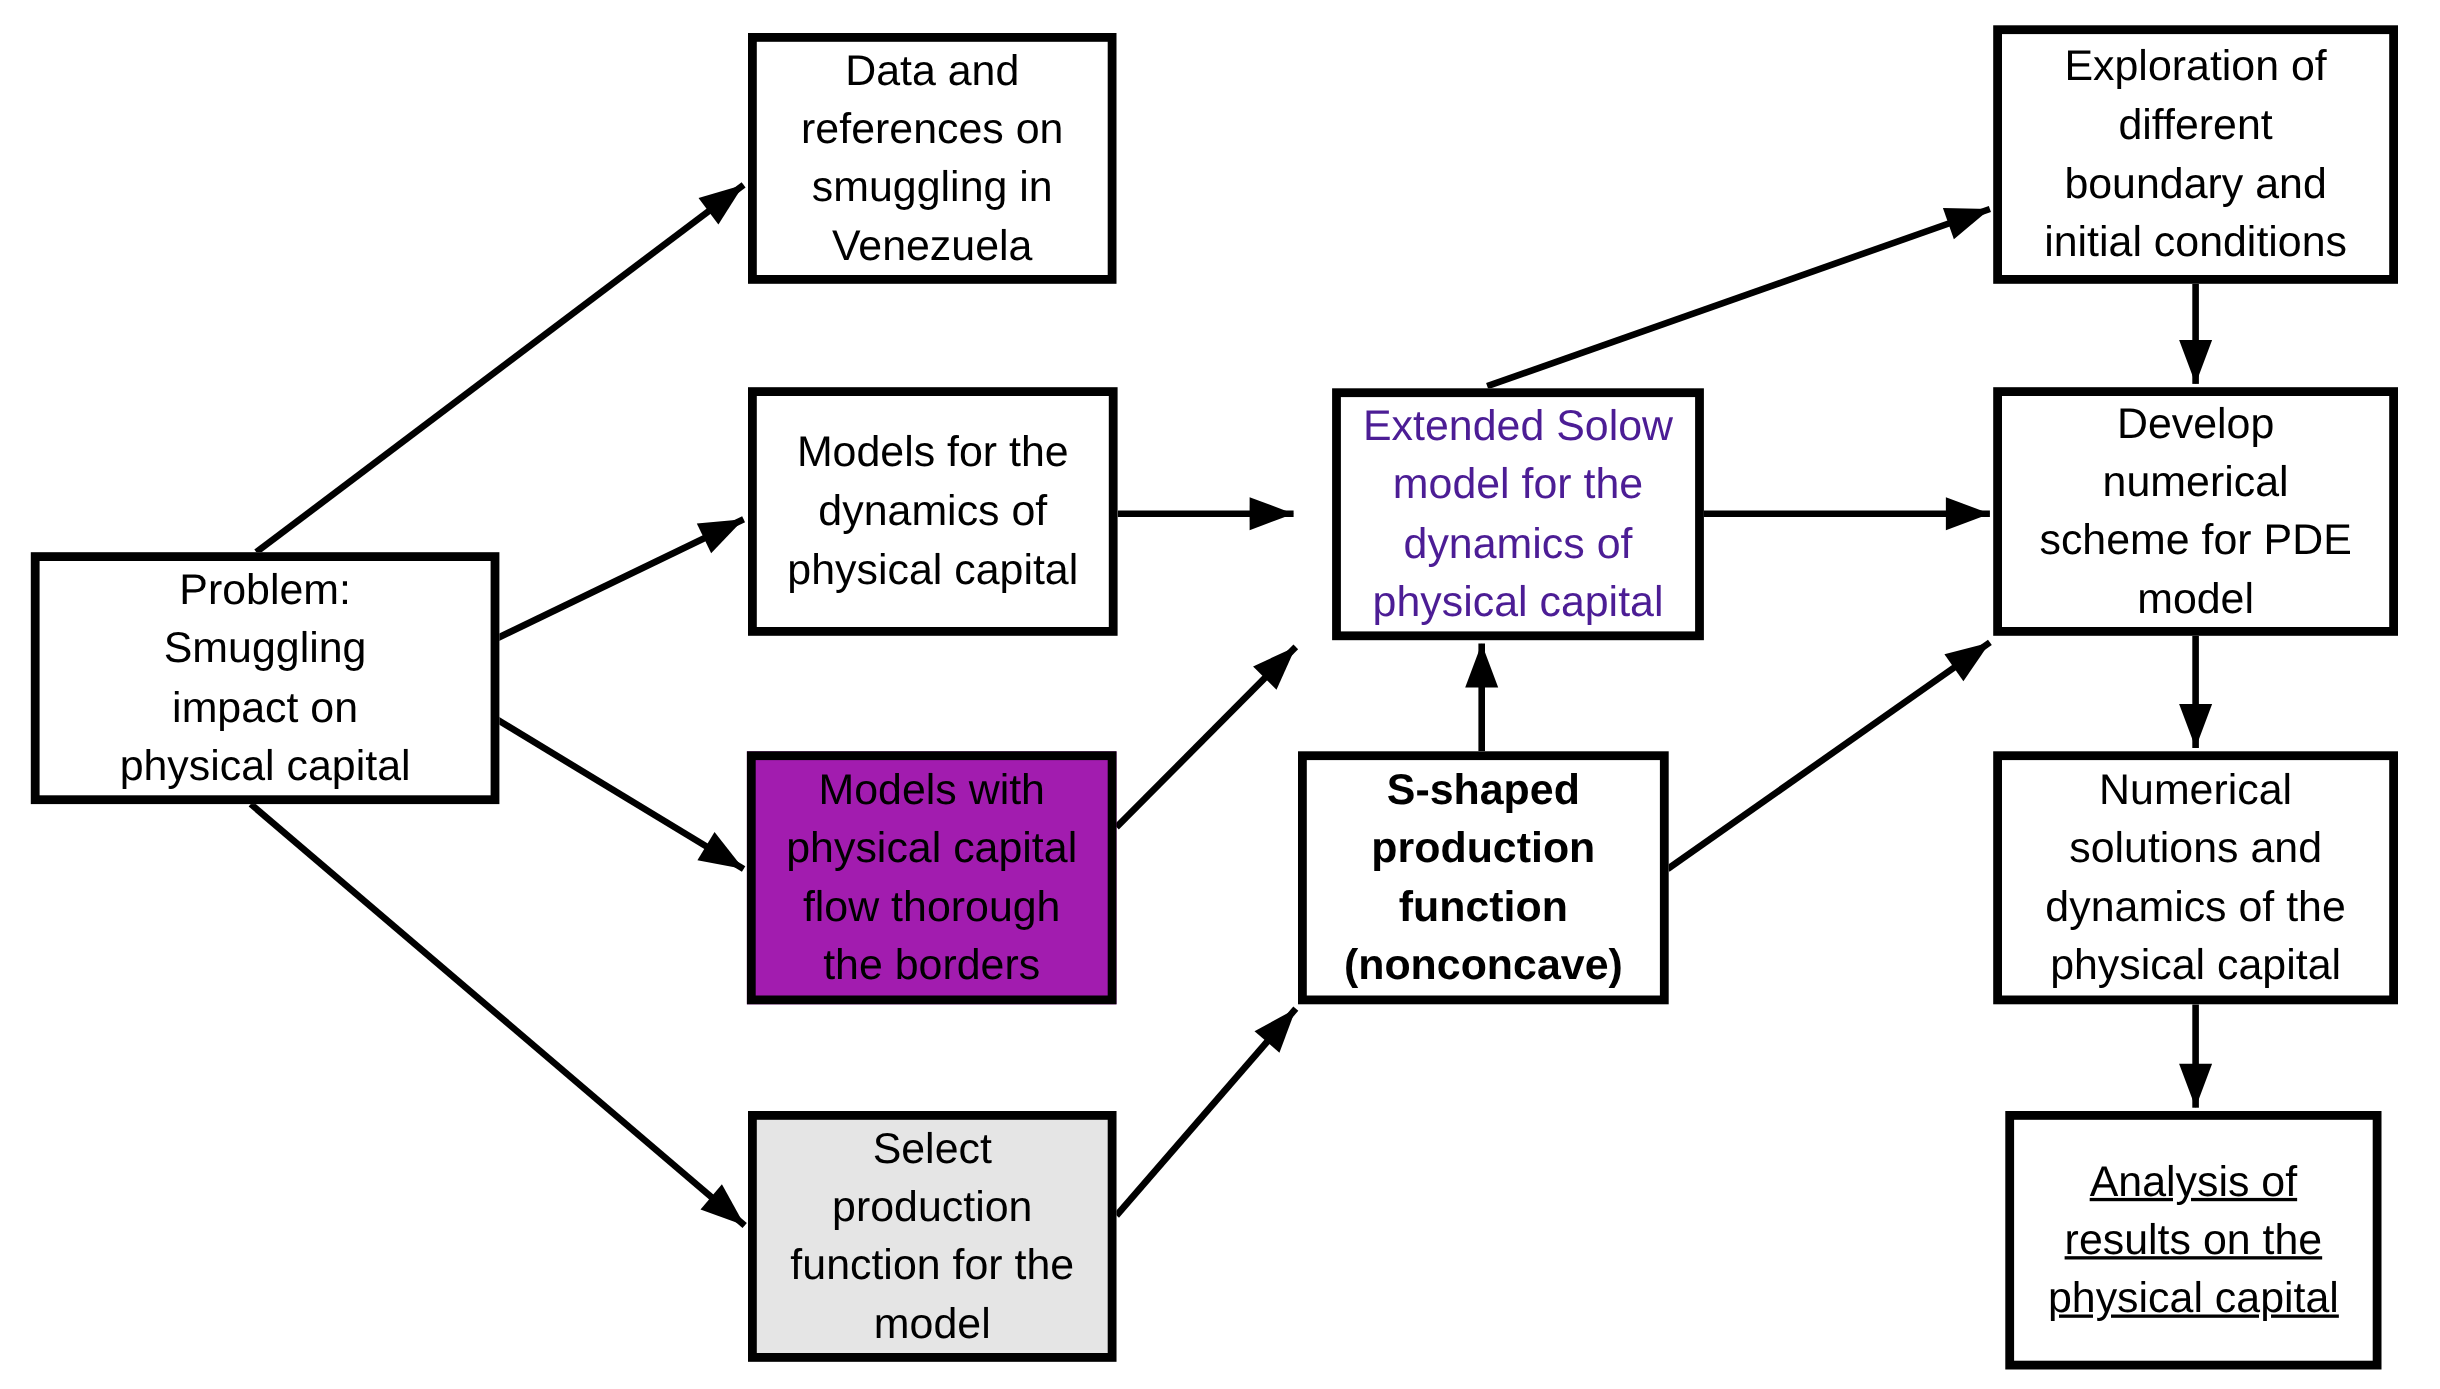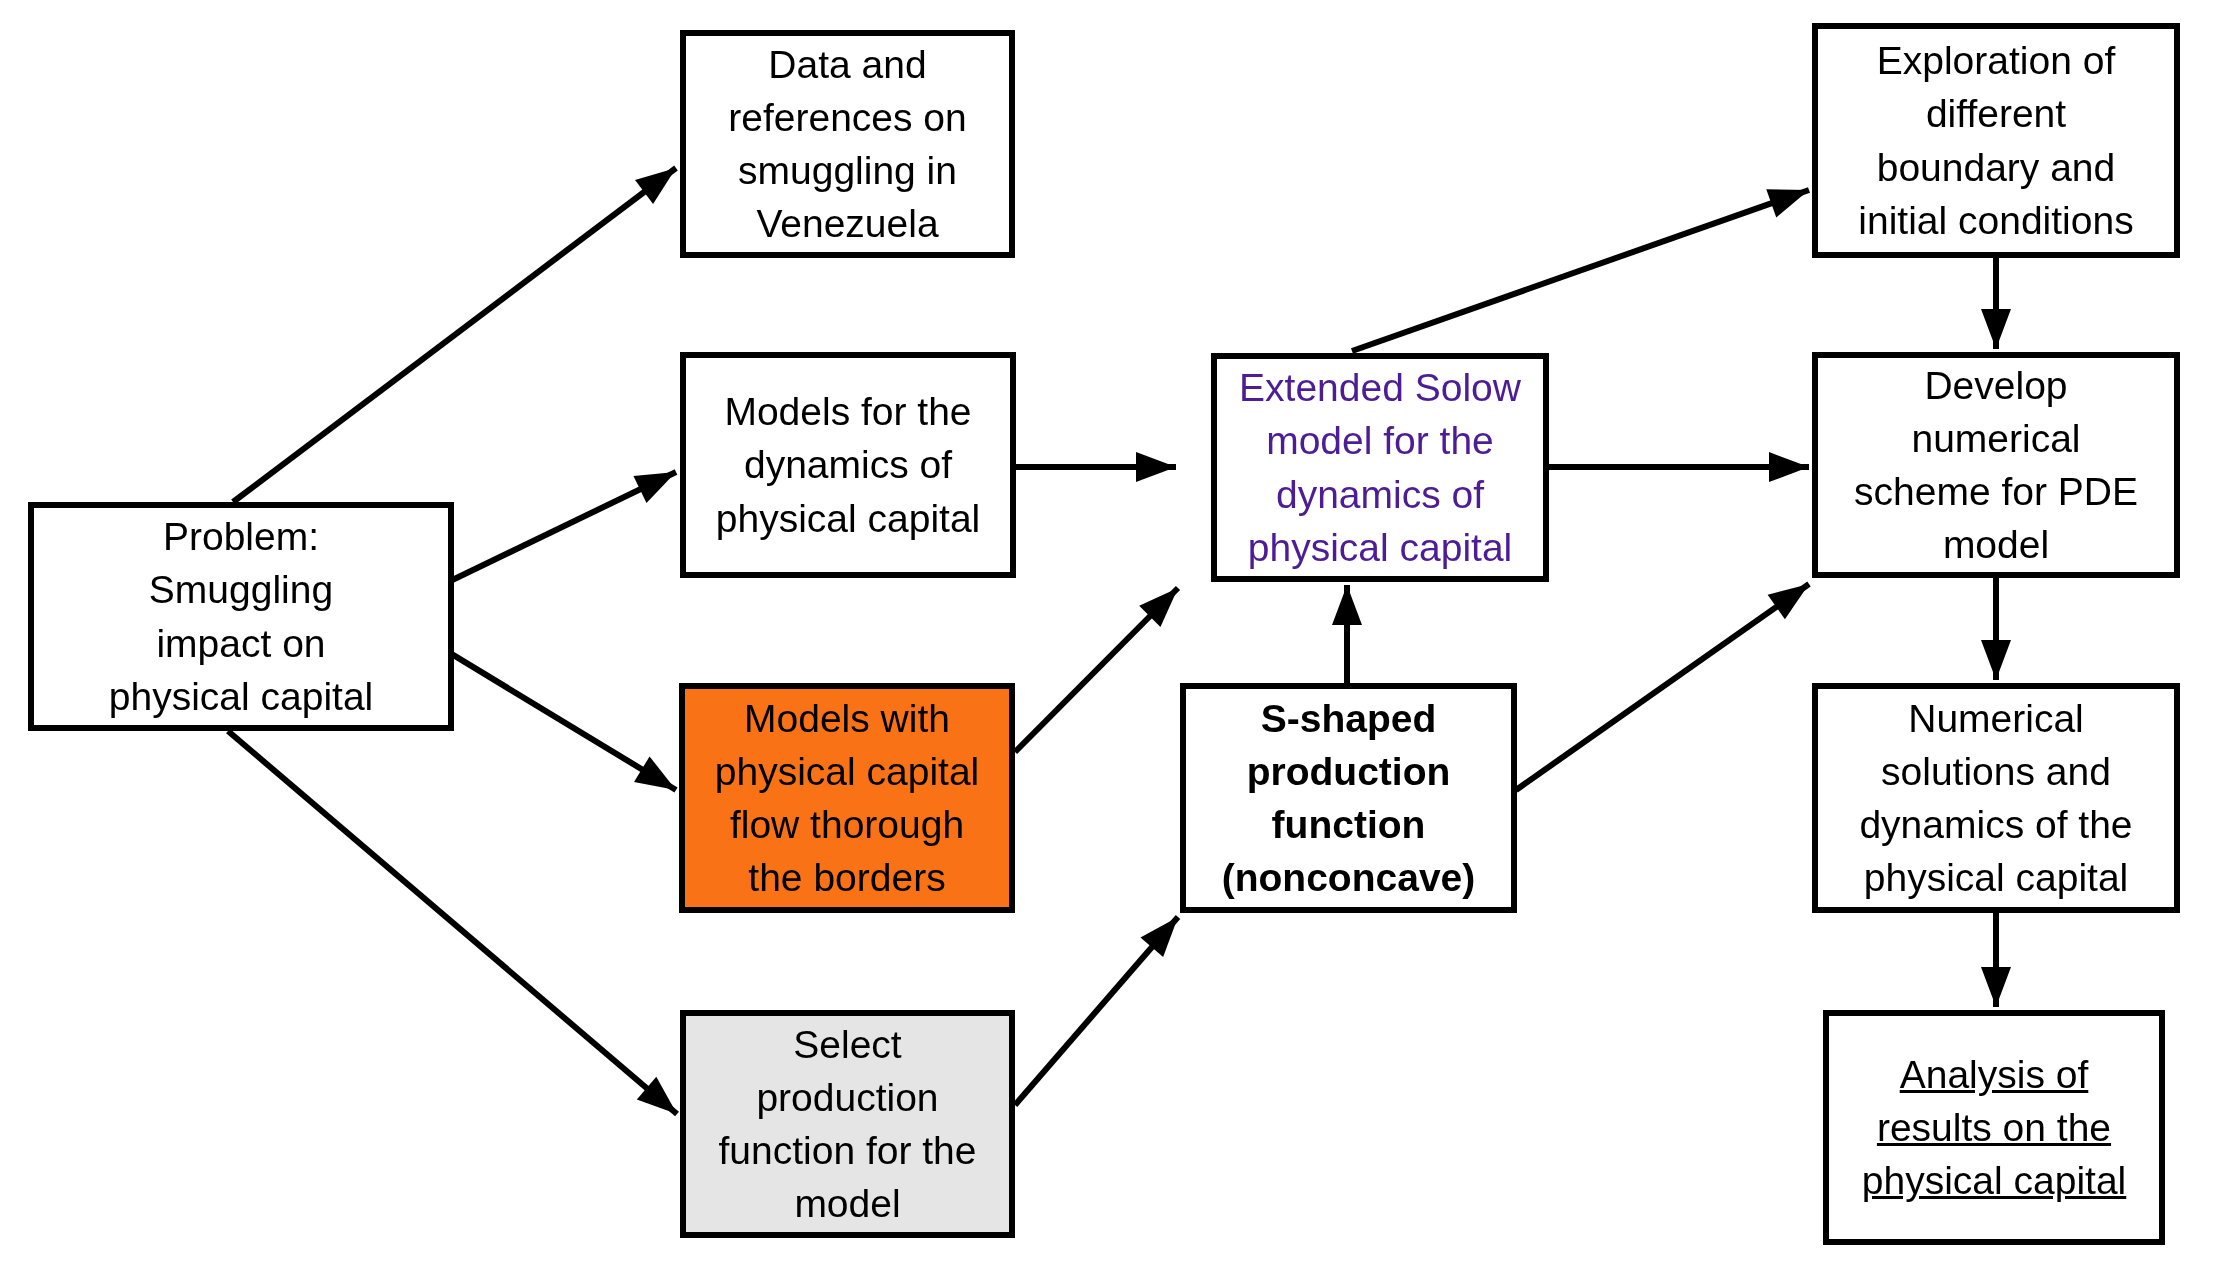--- a/index.html
+++ b/index.html
@@ -18,21 +18,21 @@
   #edge-layer {
     position: absolute;
     left: 0;
     top: 0;
     width: 2218px;
     height: 1263px;
   }
   .node {
     position: absolute;
     box-sizing: border-box;
-    border: 6px solid #701a75;
+    border: 8px solid #701a75;
     background: #ffffff;
     display: flex;
     align-items: center;
     justify-content: center;
     text-align: center;
     white-space: pre-line;
     font-size: 39px;
     line-height: 1.36;
     color: #000000;
     padding: 4px 8px;
@@ -74,21 +74,21 @@
 Smuggling
 impact on
 physical capital</span></div>
       <div class="node" style="left: 680px; top: 30px; width: 335px; height: 228px; border-color: rgb(0, 0, 0); background: rgb(255, 255, 255); color: rgb(0, 0, 0);"><span>Data and
 references on
 smuggling in
 Venezuela</span></div>
       <div class="node" style="left: 680px; top: 352px; width: 336px; height: 226px; border-color: rgb(0, 0, 0); background: rgb(255, 255, 255); color: rgb(0, 0, 0);"><span>Models for the
 dynamics of
 physical capital</span></div>
-      <div class="node" style="left: 679px; top: 683px; width: 336px; height: 230px; border-color: rgb(0, 0, 0); background: #f97316; color: rgb(0, 0, 0);"><span>Models with
+      <div class="node" style="left: 679px; top: 683px; width: 336px; height: 230px; border-color: rgb(0, 0, 0); background: #a21caf; color: rgb(0, 0, 0);"><span>Models with
 physical capital
 flow thorough
 the borders</span></div>
       <div class="node" style="left: 680px; top: 1010px; width: 335px; height: 228px; border-color: rgb(0, 0, 0); background: #e5e5e5; color: rgb(0, 0, 0);"><span>Select
 production
 function for the
 model</span></div>
       <div class="node" style="left: 1179px; top: 353px; width: 338px; height: 229px; border-color: rgb(0, 0, 0); background: rgb(255, 255, 255); color: #4c1d95; margin-left: 32px;"><span>Extended Solow
 model for the
 dynamics of

